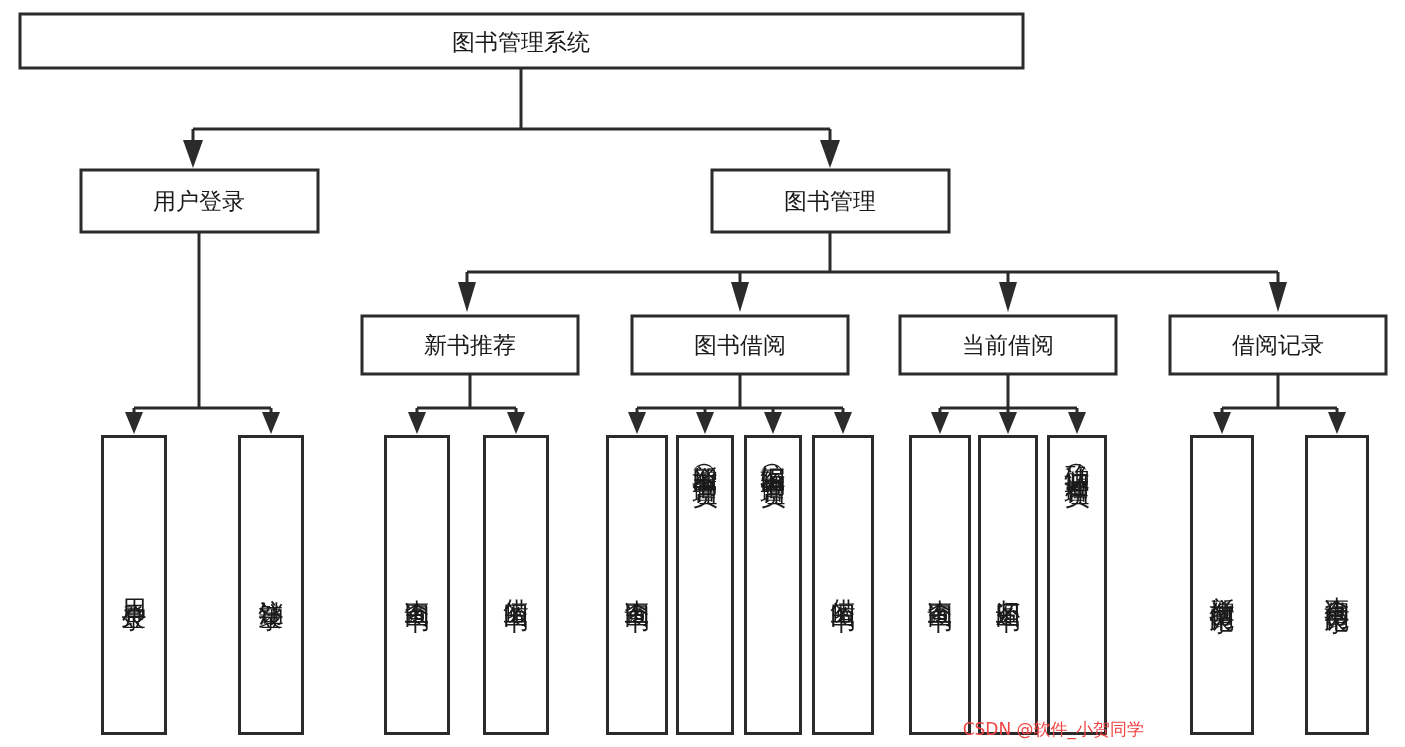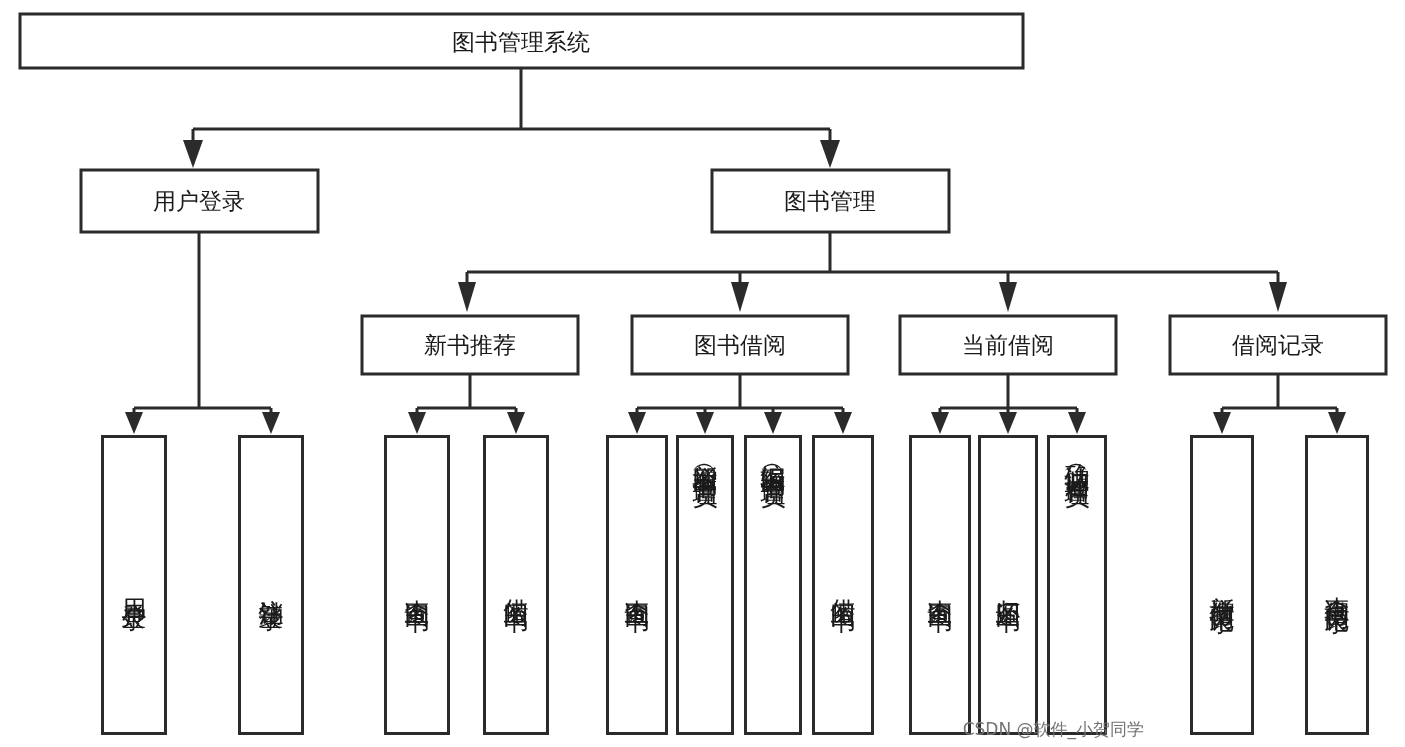--- a/index.html
+++ b/index.html
@@ -47,21 +47,21 @@
     fill: #1a1a1a;
     text-anchor: middle;
     dominant-baseline: middle;
   }
   .watermark {
     position: absolute;
     right: 8px;
     bottom: 6px;
     font-family: "DejaVu Sans", "Liberation Sans", sans-serif;
     font-size: 17px;
-    color: #737373;
+    color: #ef4444;
     white-space: nowrap;
     user-select: none;
   }
   
   .vbox {
     position: absolute;
     box-sizing: border-box;
     background: #ffffff;
     border: 3px solid #2b2b2b;
     display: flex;

